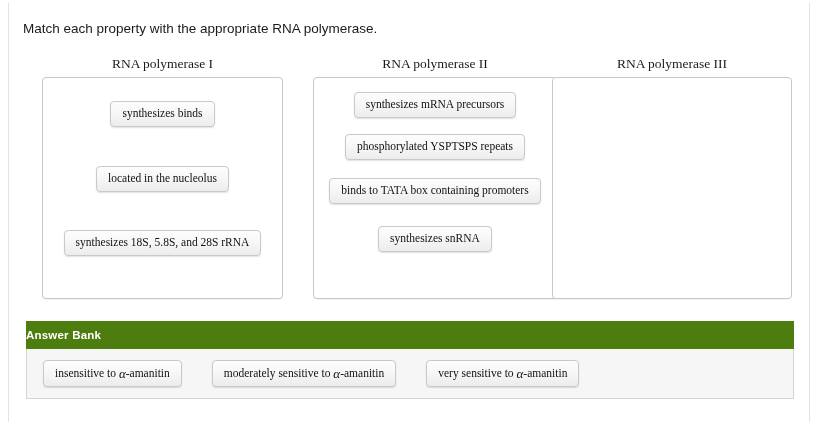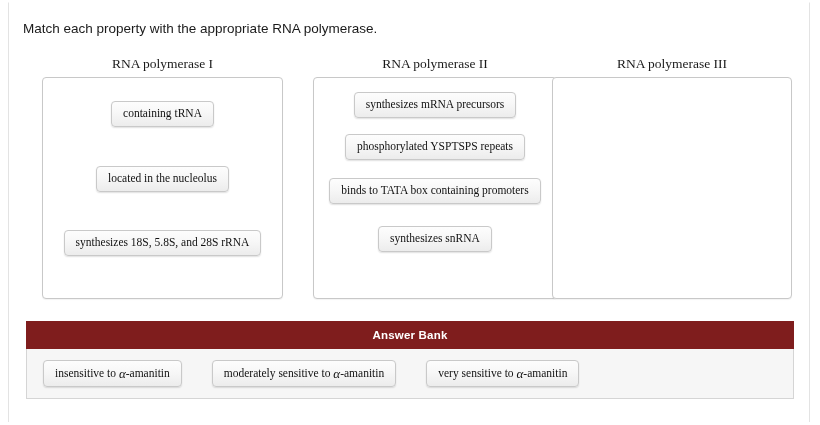--- a/index.html
+++ b/index.html
@@ -100,23 +100,22 @@
   
   .answer-bank {
     position: absolute;
     left: 17px;
     top: 318px;
     width: 768px;
   }
   .bank-header {
     height: 28px;
     line-height: 28px;
-    background: #7f1d1d;
+    background: #4d7c0f;
     color: #ffffff;
-    text-align: center;
     font-family: "Liberation Sans", "DejaVu Sans", sans-serif;
     font-size: 11.5px;
     font-weight: bold;
     letter-spacing: 0.2px;
   }
   .bank-body {
     background: #f6f6f6;
     border: 1px solid #d5d5d5;
     border-top: none;
     height: 50px;
@@ -134,21 +133,21 @@
 
 <div class="page-frame">
 
   <div class="prompt">Match each property with the appropriate RNA polymerase.</div>
 
   <div class="columns">
       <div class="column" style="left: 33px; width: 241px;">
         <div class="col-header">RNA polymerase I</div>
         <div class="dropzone" style="height: 222px;">
           <div class="chip-row" style="position: absolute; left: 0px; right: 0px; top: 23px;">
-            <div class="chip">containing tRNA</div>
+            <div class="chip">synthesizes binds</div>
           </div>
           <div class="chip-row" style="position: absolute; left: 0px; right: 0px; top: 88px; text-align: center;">
             <div class="chip">located in the nucleolus</div>
           </div>
           <div class="chip-row" style="position: absolute; left: 0px; right: 0px; top: 152px;">
             <div class="chip">synthesizes 18S, 5.8S, and 28S rRNA</div>
           </div>
         </div>
       </div>
       <div class="column" style="left: 304px; width: 244px;">

